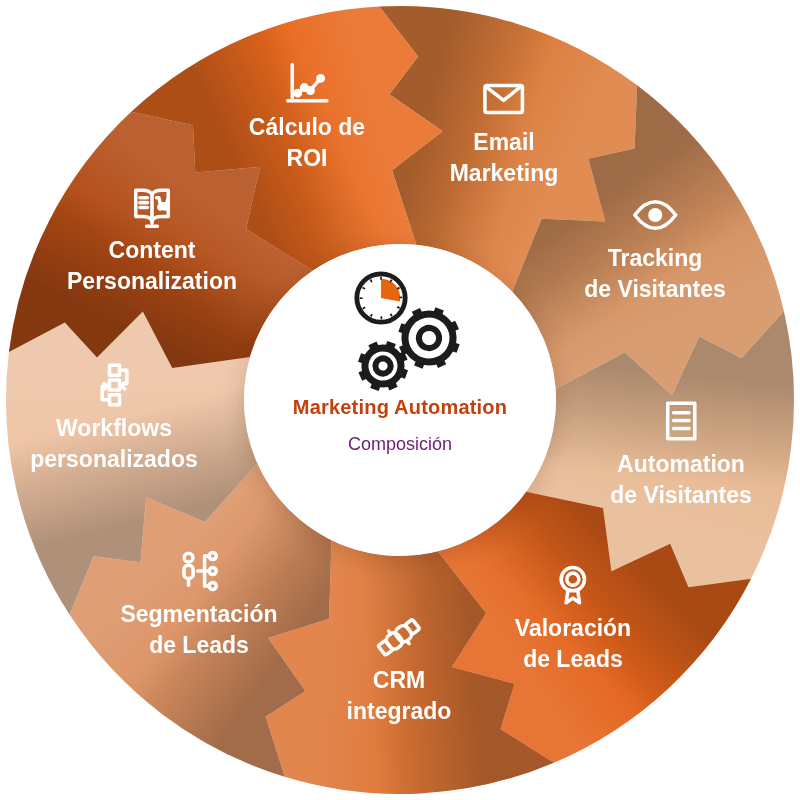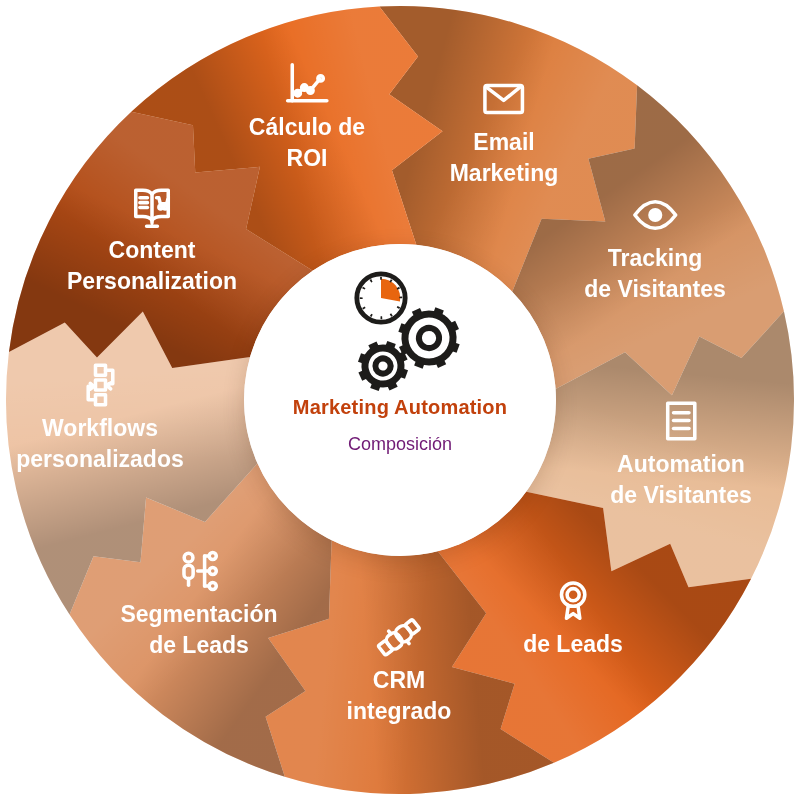--- a/index.html
+++ b/index.html
@@ -156,20 +156,21 @@
         </svg>
         <div>Automation</div>
         <div>de Visitantes</div>
       </div>
       <div class="seg-block" style="left: 573px; top: 616px;">
         <svg viewBox="0 0 24 24" class="seg-icon" fill="none" stroke="#ffffff" stroke-width="1.7" stroke-linecap="round" stroke-linejoin="round">
           <circle cx="12" cy="9.2" r="5.6"></circle>
           <circle cx="12" cy="9.2" r="2.9"></circle>
           <path d="M9.7 14.3l-.9 6.2 3.2-2.2 3.2 2.2-.9-6.2"></path>
         </svg>
+        <div>Valoración</div>
         <div>de Leads</div>
       </div>
       <div class="seg-block" style="left: 399px; top: 668px;">
         <svg viewBox="0 0 24 24" class="seg-icon" fill="none" stroke="#ffffff" stroke-width="1.7" stroke-linecap="round" stroke-linejoin="round">
           <g transform="rotate(-38 12 12)">
             <rect x="1.6" y="9.3" width="4.4" height="5.8" rx="0.8"></rect>
             <rect x="18" y="9.3" width="4.4" height="5.8" rx="0.8"></rect>
             <rect x="5.9" y="8.5" width="6.6" height="7.4" rx="2.7"></rect>
             <rect x="11.5" y="8.5" width="6.6" height="7.4" rx="2.7"></rect>
             <line x1="10" y1="8.5" x2="10" y2="6.8"></line>
@@ -188,21 +189,21 @@
           <line x1="14.5" y1="4.8" x2="16.6" y2="4.8"></line>
           <line x1="11.2" y1="12" x2="16.6" y2="12"></line>
           <line x1="14.5" y1="19.2" x2="16.6" y2="19.2"></line>
           <circle cx="18.4" cy="4.8" r="1.7"></circle>
           <circle cx="18.4" cy="12" r="1.7"></circle>
           <circle cx="18.4" cy="19.2" r="1.7"></circle>
         </svg>
         <div>Segmentación</div>
         <div>de Leads</div>
       </div>
-      <div class="seg-block" style="left: 100px; top: 416px; text-align: right;">
+      <div class="seg-block" style="left: 114px; top: 416px; text-align: right;">
         <svg viewBox="0 0 24 24" class="seg-icon" fill="none" stroke="#ffffff" stroke-width="1.7" stroke-linecap="round" stroke-linejoin="round">
           <rect x="9.7" y="2.5" width="4.8" height="4.8"></rect>
           <rect x="9.7" y="9.6" width="4.8" height="4.8"></rect>
           <rect x="9.7" y="16.7" width="4.8" height="4.8"></rect>
           <path d="M9.7 19.1H6.2v-6.5h2"></path>
           <path d="M7.2 11.2l1.7 1.4-1.7 1.4"></path>
           <path d="M14.5 4.9H18v6.5h-2"></path>
           <path d="M17 13.8l-1.7-1.4 1.7-1.4"></path>
         </svg>
         <div>Workflows</div>

